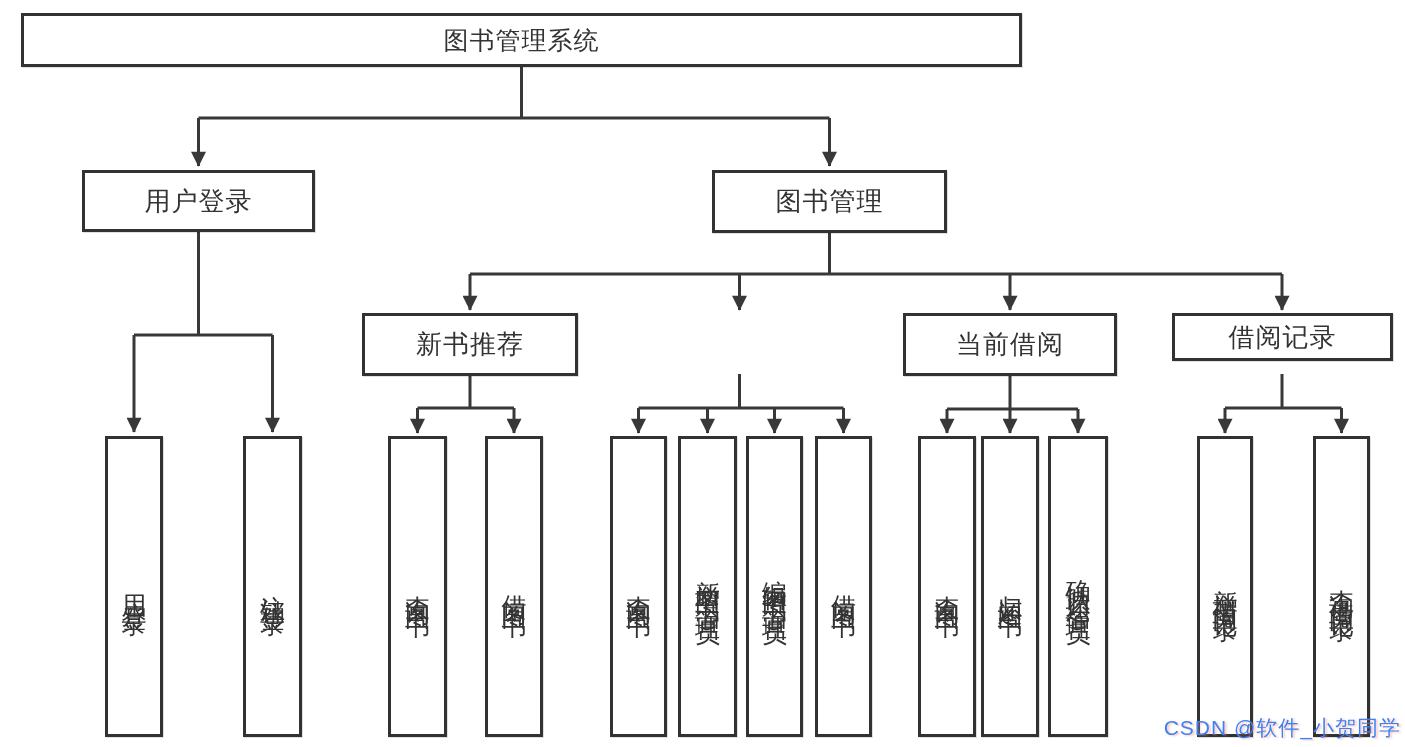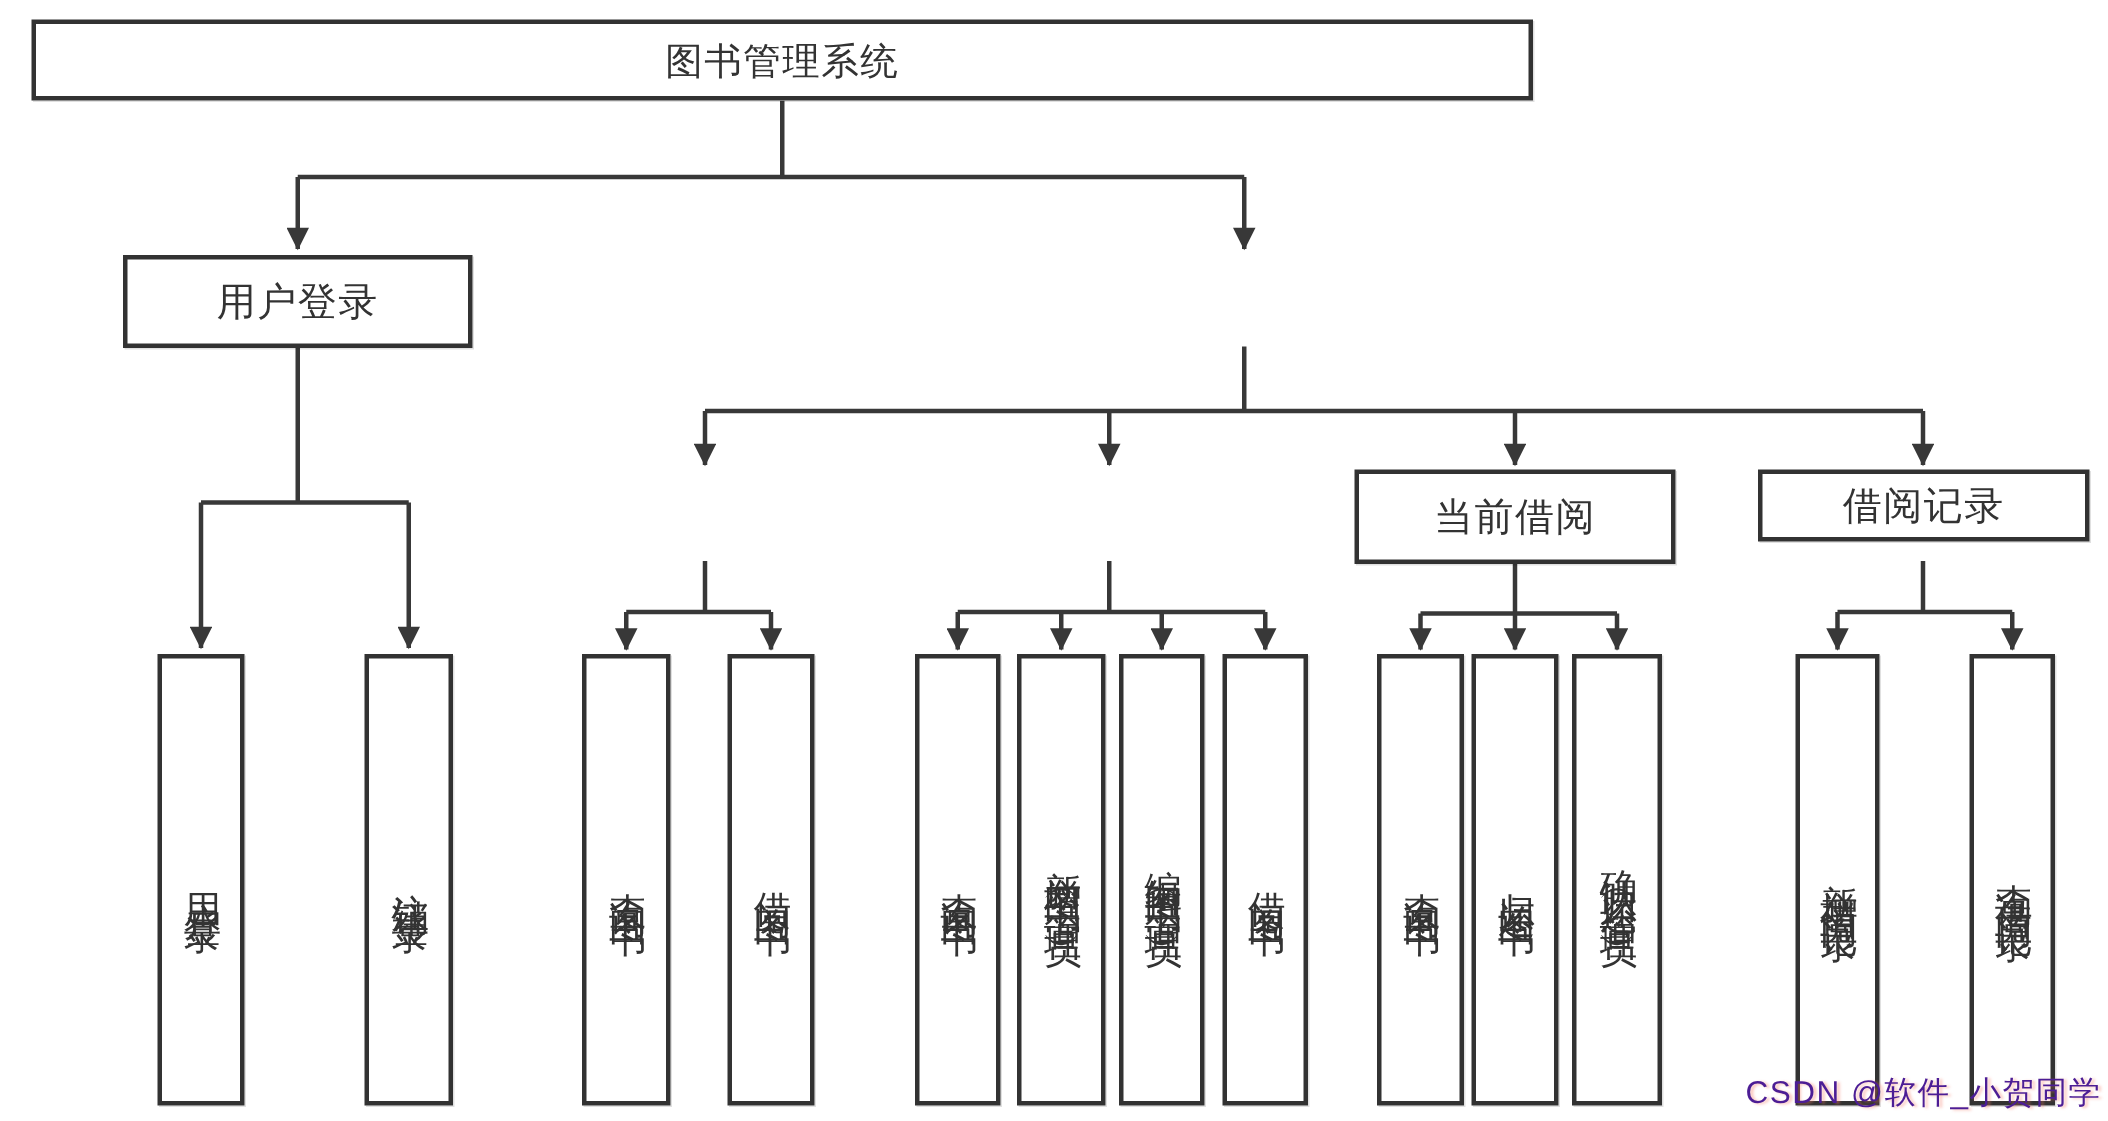--- a/index.html
+++ b/index.html
@@ -47,21 +47,21 @@
     font-size: 25px;
     letter-spacing: 6px;
     line-height: 1;
     white-space: nowrap;
   }
   .watermark {
     position: absolute;
     top: 714px;
     right: 4px;
     font-size: 21px;
-    color: #4c1d95;
+    color: #3b82f6;
     letter-spacing: 1px;
     white-space: nowrap;
     text-shadow: 2px 1px 2px rgba(244, 120, 100, 0.45);
   }
 </style>
 </head>
 <body>
 
 <div class="canvas">
 
@@ -113,21 +113,27 @@
     <path class="edge" d="M1341.5 408 V433" marker-end="url(#arrow)"></path>
   </svg>
 
   <div class="box top" style="left:21px;top:13px;width:1001px;height:54px">
     <span class="lbl">图书管理系统</span>
   </div>
 
   <div class="box" style="left:82px;top:170px;width:233px;height:62px">
     <span class="lbl">用户登录</span>
   </div>
+  <div class="box" style="left:712px;top:170px;width:235px;height:63px">
+    <span class="lbl">图书管理</span>
+  </div>
 
+  <div class="box" style="left:362px;top:313px;width:216px;height:63px">
+    <span class="lbl">新书推荐</span>
+  </div>
   <div class="box" style="left:903px;top:313px;width:214px;height:63px">
     <span class="lbl">当前借阅</span>
   </div>
   <div class="box" style="left:1172px;top:313px;width:221px;height:48px">
     <span class="lbl">借阅记录</span>
   </div>
 
   <div class="box leaf" style="left:105px;width:58px">
     <span class="lbl">用户登录</span>
   </div>

